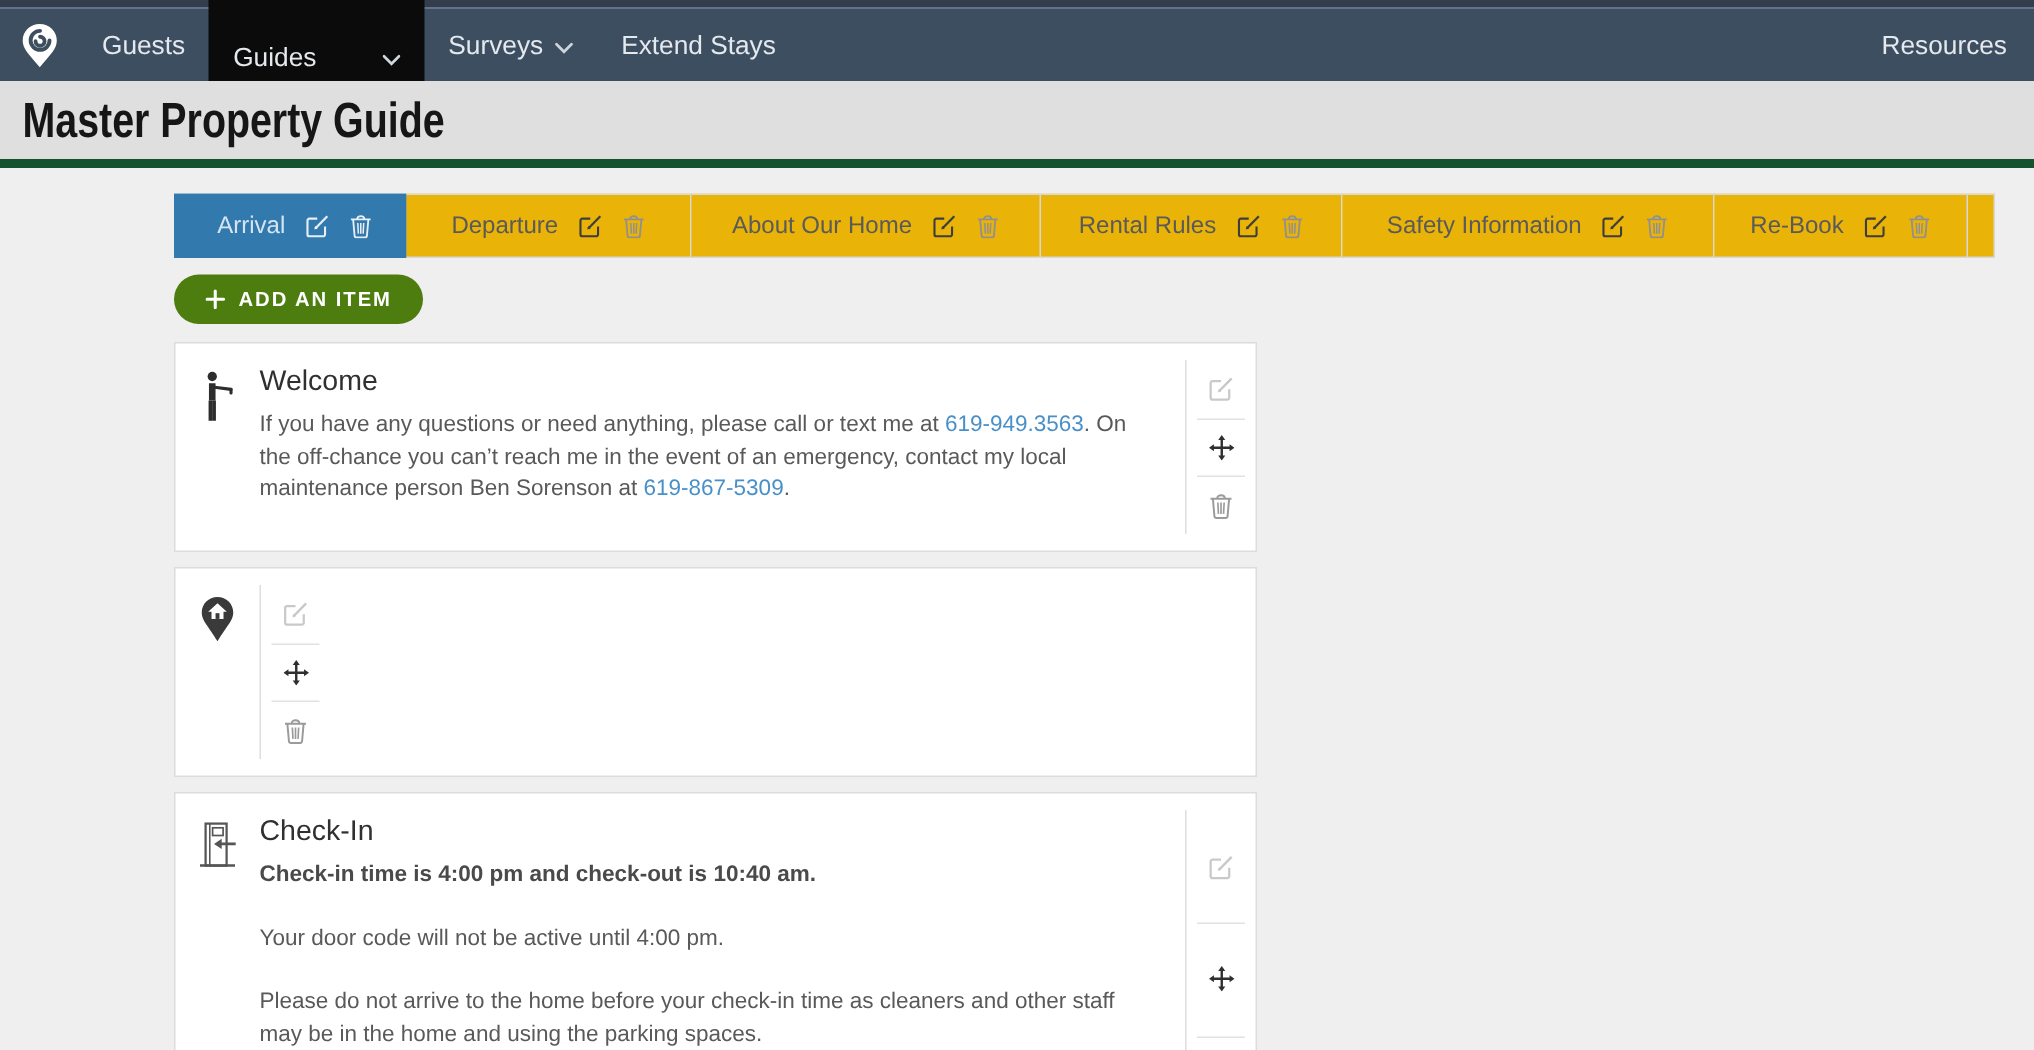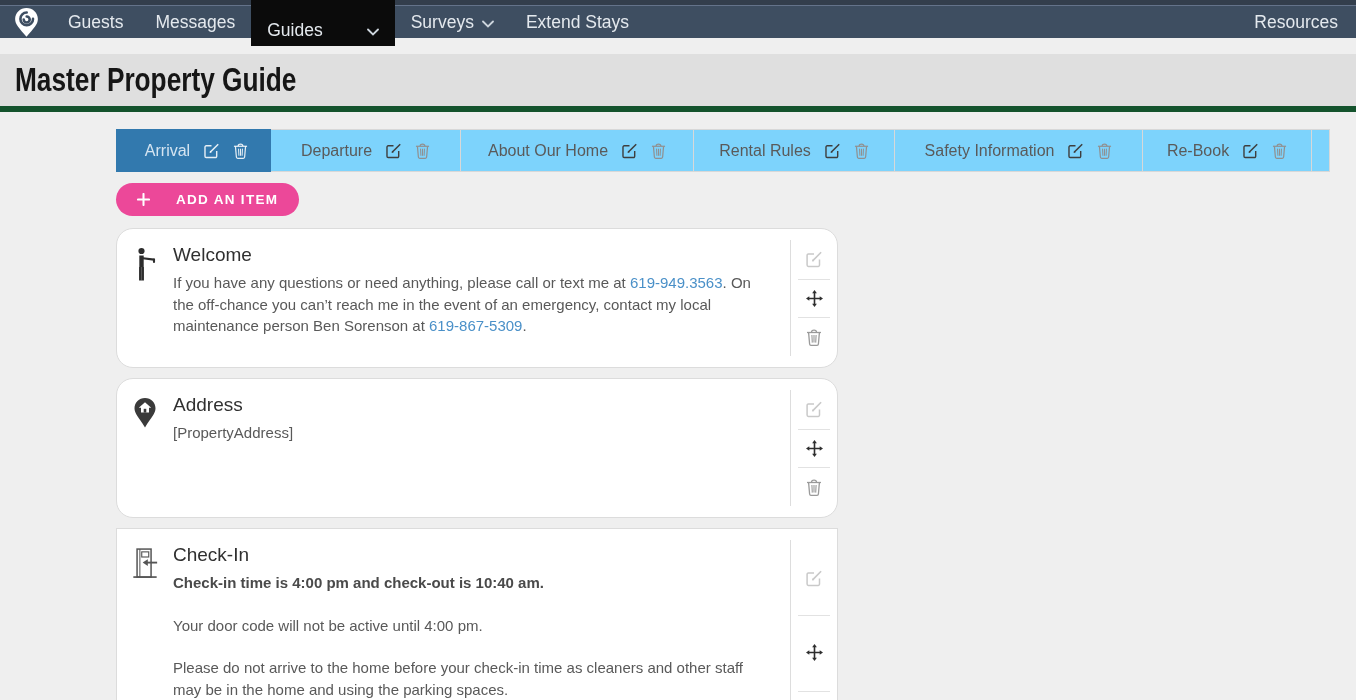--- a/index.html
+++ b/index.html
@@ -1,63 +1,63 @@
 <!DOCTYPE html>
 <html><head>
 <meta charset="utf-8">
 <style>
   * { margin:0; padding:0; box-sizing:border-box; }
   html,body { width:1356px; height:700px; overflow:hidden;
     font-family:"Liberation Sans","DejaVu Sans",sans-serif; background:#efefef; }
 
   
-  .navbar { position:absolute; top:0; left:0; width:1356px; height:38px;
+  .navbar { position:absolute; top:0; left:0; width:1356px; height:54px;
     background:linear-gradient(to bottom,#333e4c 0,#333e4c 5px,#64738a 5px,#64738a 6px,#3e4e61 6px);
     display:flex; align-items:center; color:#e9edf2; padding-top:6px; }
   .nav-logo { width:52px; display:flex; justify-content:center; align-items:center; }
   .nav-item { padding:0 16px; height:48px; display:flex; align-items:center; gap:8px;
     font-size:17.5px; color:#e4e9ee; cursor:pointer; white-space:nowrap; }
   .nav-item.active { background:#0b0b0b; height:54px; margin-top:-6px; padding-top:22px;gap:44px; }
   .nav-right { margin-left:auto; padding-right:18px; }
   .chev { display:inline-flex; margin-top:3px; color:#cdd5dd; }
 
   
   .titlebar { position:absolute; top:54px; left:0; width:1356px; height:58px;
     background:#dfdfdf; border-bottom:6px solid #14532d; display:flex; align-items:center;
     padding-left:15px; }
   .page-title { font-size:32px; font-weight:700; color:#161616;
     transform:scale(0.82,1.03); transform-origin:left center; white-space:nowrap; }
 
   
   .tabstrip { position:absolute; top:129px; left:116px; width:1214px; height:43px;
     display:flex; overflow:hidden; }
-  .tab { background:#7dd3fc; border:1px solid #d8d8d8; border-left:none;
+  .tab { background:#eab308; border:1px solid #d8d8d8; border-left:none;
     display:flex; align-items:center; justify-content:center; gap:13px;
     color:#5a5a5a; font-size:16px; cursor:pointer; flex:none; }
   .tab:first-child { border-left:7px solid #404040; }
   .tab:nth-child(1){width:155px} .tab:nth-child(2){width:190px}
   .tab:nth-child(3){width:233px} .tab:nth-child(4){width:201px}
   .tab:nth-child(5){width:248px} .tab:nth-child(6){width:169px}
   .tab:nth-child(7){width:18px}
   .tab.active { background:#3279ae; border-color:#3279ae; color:#d4e4f1; }
   .tab .ic-edit { color:#3e3e3e; display:inline-flex; cursor:pointer; }
   .tab .ic-trash { color:#909090; display:inline-flex; cursor:pointer; }
   .tab.active .ic-edit, .tab.active .ic-trash { color:rgba(255,255,255,.88); }
 
   
   .add-btn { position:absolute; top:183px; left:116px; height:33px; border:none;
-    border-radius:17px; background:#ec4899; color:#fff; display:flex; align-items:center;
-    gap:26px; padding:0 21px; font-size:13.5px; font-weight:600; letter-spacing:1.3px;
+    border-radius:17px; background:#4d7c0f; color:#fff; display:flex; align-items:center;
+    gap:9px; padding:0 21px; font-size:13.5px; font-weight:600; letter-spacing:1.3px;
     cursor:pointer; font-family:inherit; }
 
   
   .cards { position:absolute; top:228px; left:116px; width:722px;
     display:flex; flex-direction:column; gap:10px; }
   .card { background:#fff; border:1px solid #dcdcdc; display:flex; }
-  .card-h140 { height:140px;border-radius:17px; } .card-tall { height:250px; }
+  .card-h140 { height:140px; } .card-tall { height:250px; }
   .card-icon { width:56px; flex:none; padding-top:18px; display:flex; justify-content:center; }
   .card-body { flex:1; min-width:0; padding:15px 16px 0 0; }
   .card-title { font-size:19px; font-weight:400; color:#303030; margin-bottom:6px; }
   .card-text { font-size:15px; line-height:1.44; color:#595959; }
   .card-text p { margin-bottom:21px; }
   .bold-line { font-weight:700; color:#4a4a4a; }
   .link { color:#4a90c8; cursor:pointer; }
   .card-actions { width:47px; flex:none; display:flex; flex-direction:column;
     margin:11px 0; border-left:1px solid #ddd; }
   .action { flex:1; display:flex; align-items:center; justify-content:center;
@@ -74,23 +74,20 @@
   <div class="nav-logo">
     <svg width="25" height="31" viewBox="0 0 24 30">
       <path d="M12 1 C5.9 1 1 5.7 1 11.6 C1 17 5 20.5 12 28.8 C19 20.5 23 17 23 11.6 C23 5.7 18.1 1 12 1 Z" fill="#ffffff"></path>
       <path d="M12.2 5.4 a6.1 6.1 0 1 0 6.1 6.1" stroke="#3e4e61" stroke-width="2.5" fill="none" stroke-linecap="round"></path>
       <path d="M12.2 9.2 a2.9 2.9 0 1 1 -2.9 2.9" stroke="#3e4e61" stroke-width="2.5" fill="none" stroke-linecap="round"></path>
     </svg>
   </div>
   <div class="nav-item">
     <span>Guests</span>
   </div>
-  <div class="nav-item">
-    <span>Messages</span>
-  </div>
   <div class="nav-item active">
     <span>Guides</span>
     <span class="chev">
       <svg width="12" height="8" viewBox="0 0 12 8">
           <path d="M1 1.5 L6 6.5 L11 1.5" fill="none" stroke="currentColor" stroke-width="1.8" stroke-linecap="round"></path>
         </svg>
     </span>
   </div>
   <div class="nav-item">
     <span>Surveys</span>
@@ -287,24 +284,20 @@
   </div>
 
   <div class="card card-h140">
     <div class="card-icon">
       <svg width="24" height="32" viewBox="0 0 24 32">
         <path d="M12 1 C6 1 1.5 5.6 1.5 11.3 C1.5 16.6 5.6 20 12 30.5 C18.4 20 22.5 16.6 22.5 11.3 C22.5 5.6 18 1 12 1 Z" fill="#3a3a3a"></path>
         <path d="M12 5.2 L5.8 10.8 H8 V15.6 H16 V10.8 H18.2 Z" fill="#ffffff"></path>
         <rect x="10.7" y="11.8" width="2.6" height="3.8" fill="#3a3a3a"></rect>
       </svg>
     </div>
-    <div class="card-body">
-      <div class="card-title">Address</div>
-      <div class="card-text">[PropertyAddress]</div>
-    </div>
     <div class="card-actions">
       <div class="action c-edit">
         <span>
             <svg width="18" height="18" viewBox="0 0 18 18">
               <path d="M14.5 9.5 V15.1 a1.3 1.3 0 0 1 -1.3 1.3 H3.4 A1.3 1.3 0 0 1 2.1 15.1 V5.3 A1.3 1.3 0 0 1 3.4 4 H9" fill="none" stroke="currentColor" stroke-width="1.5"></path>
               <path d="M7.6 10.9 L16.1 2.3" stroke="currentColor" stroke-width="1.6"></path>
               <path d="M6.9 11.6 l2.4 -0.7 -1.7 -1.7 z" fill="currentColor"></path>
             </svg>
           </span>
       </div>

